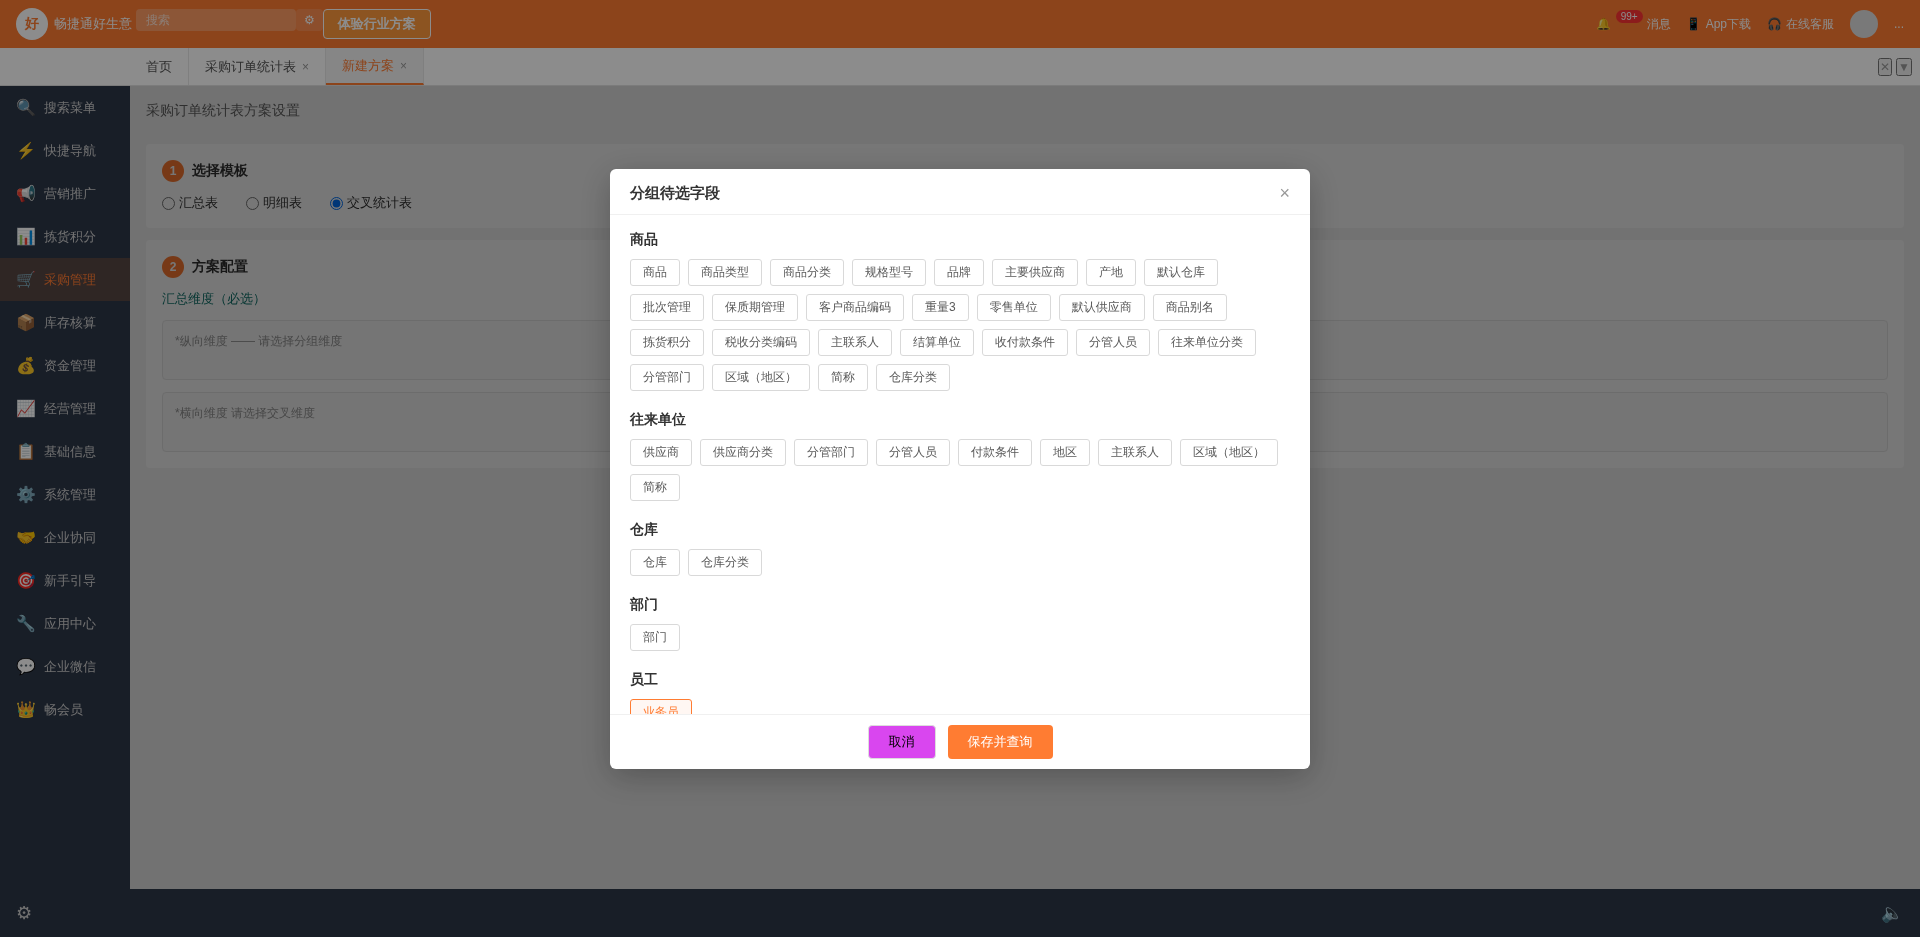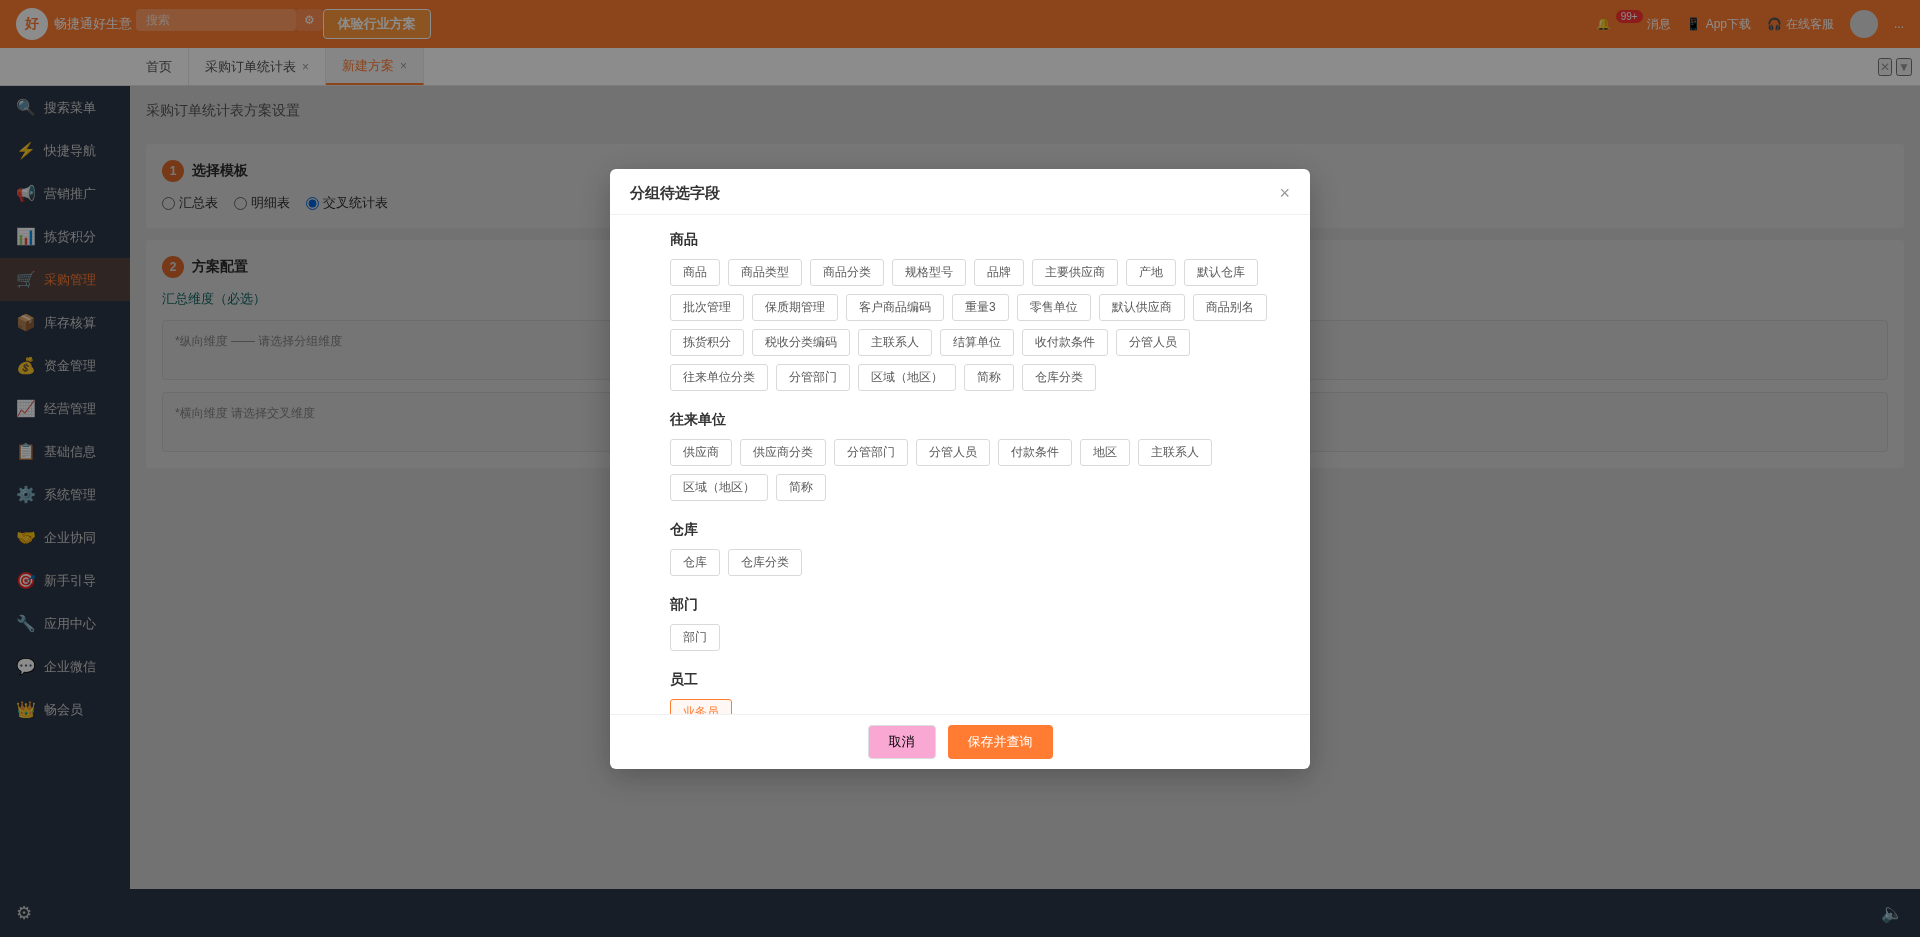--- a/index.html
+++ b/index.html
@@ -212,21 +212,21 @@
     .bottom-bar-btn {
       background: none;
       border: none;
       color: #ccc;
       font-size: 18px;
       cursor: pointer;
     }
     .btn-cancel {
       padding: 7px 20px;
       border: 1px solid #ddd;
-      background: #f9a8d4;
+      background: #d946ef;
       border-radius: 4px;
       cursor: pointer;
       font-size: 13px;
     }
     .btn-save {
       padding: 7px 20px;
       background: #ff7c32;
       border: none;
       border-radius: 4px;
       color: #fff;
@@ -276,21 +276,20 @@
     }
 
     .modal-body {
       flex: 1;
       overflow-y: auto;
       padding: 16px 20px;
     }
 
     .field-group {
       margin-bottom: 20px;
-      margin-left: 40px;
     }
     .field-group-title {
       font-size: 14px;
       font-weight: bold;
       color: #333;
       margin-bottom: 10px;
     }
     .field-tags {
       display: flex;
       flex-wrap: wrap;
@@ -437,21 +436,21 @@
   </div>
 </div>
 
 <div class="main-content" style="filter: brightness(0.85);">
   <div class="page-title">采购订单统计表方案设置</div>
   <div class="section-card">
     <div class="step-label">
       <div class="step-num">1</div>
       <span>选择模板</span>
     </div>
-    <div style="display:flex; gap:16px; align-items:center;">
+    <div style="display:flex; gap:28px; align-items:center;">
       <label style="display:flex;align-items:center;gap:4px;cursor:pointer;">
         <input type="radio" name="template" style=""> 
           <span>汇总表</span>
       </label>
       <label style="display:flex;align-items:center;gap:4px;cursor:pointer;">
         <input type="radio" name="template" style=""> 
           <span>明细表</span>
       </label>
       <label style="display:flex;align-items:center;gap:4px;cursor:pointer;">
         <input type="radio" name="template" checked="" style=""> 

